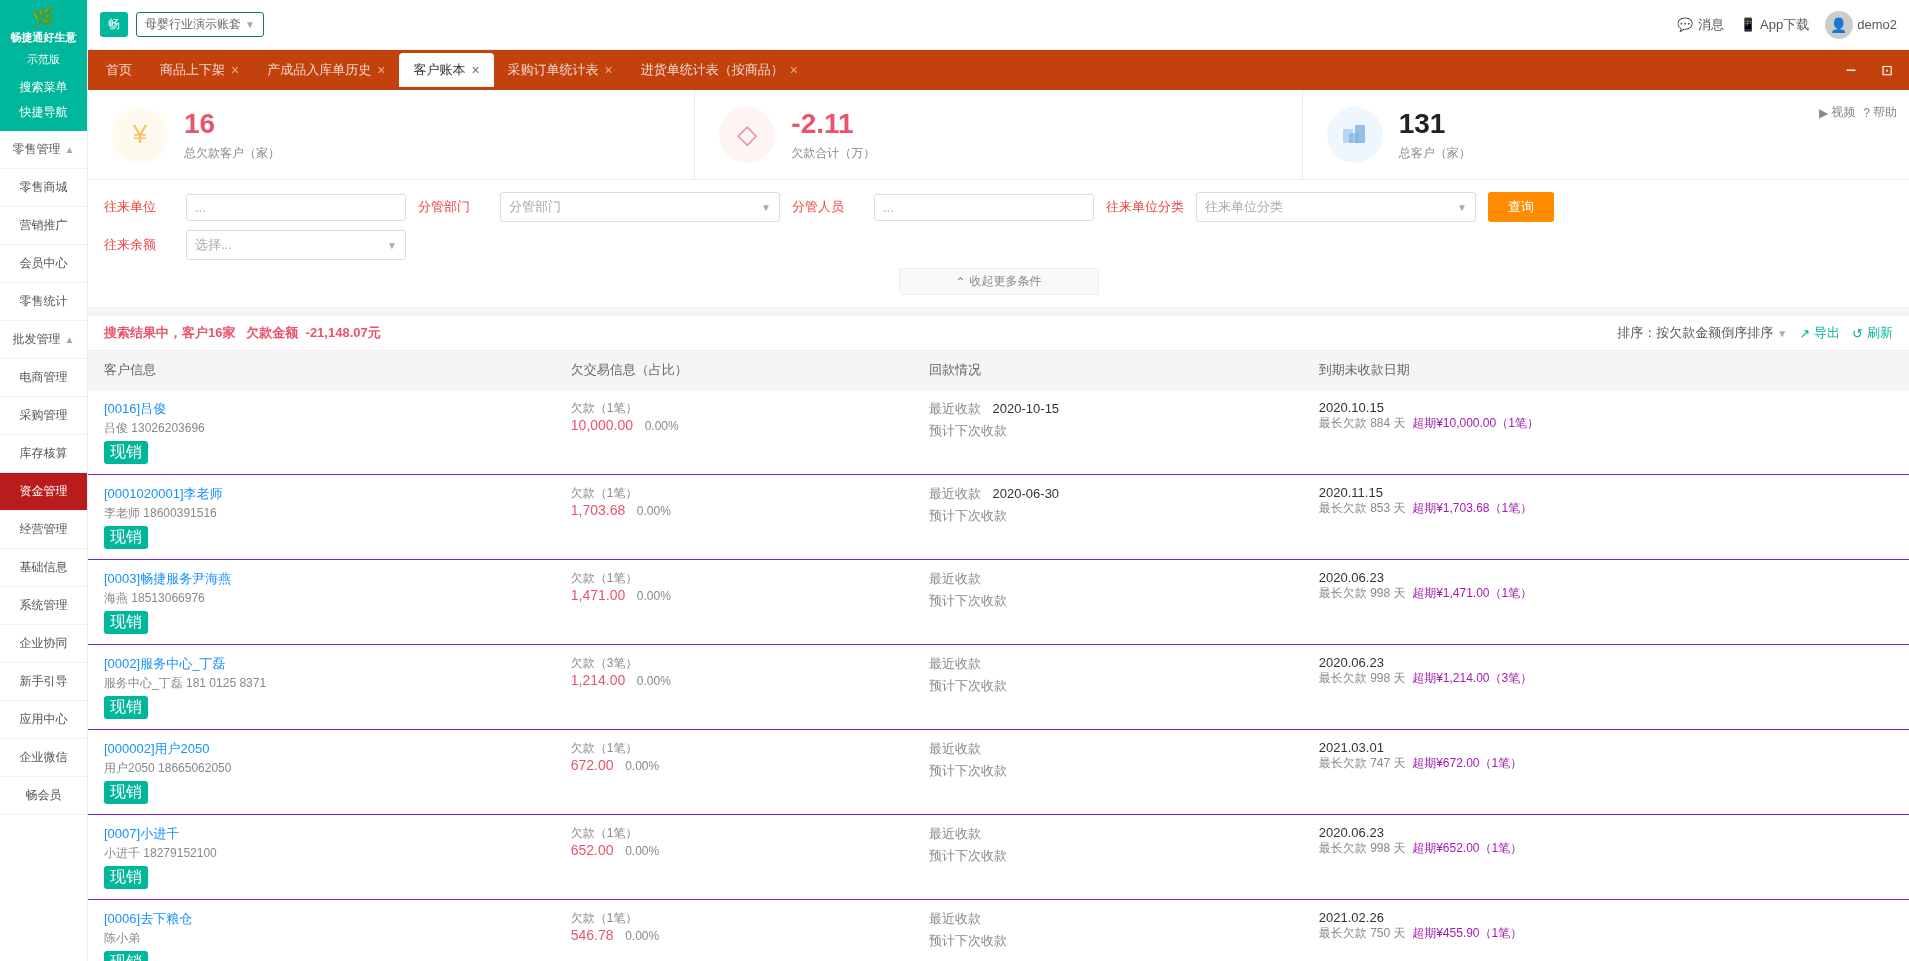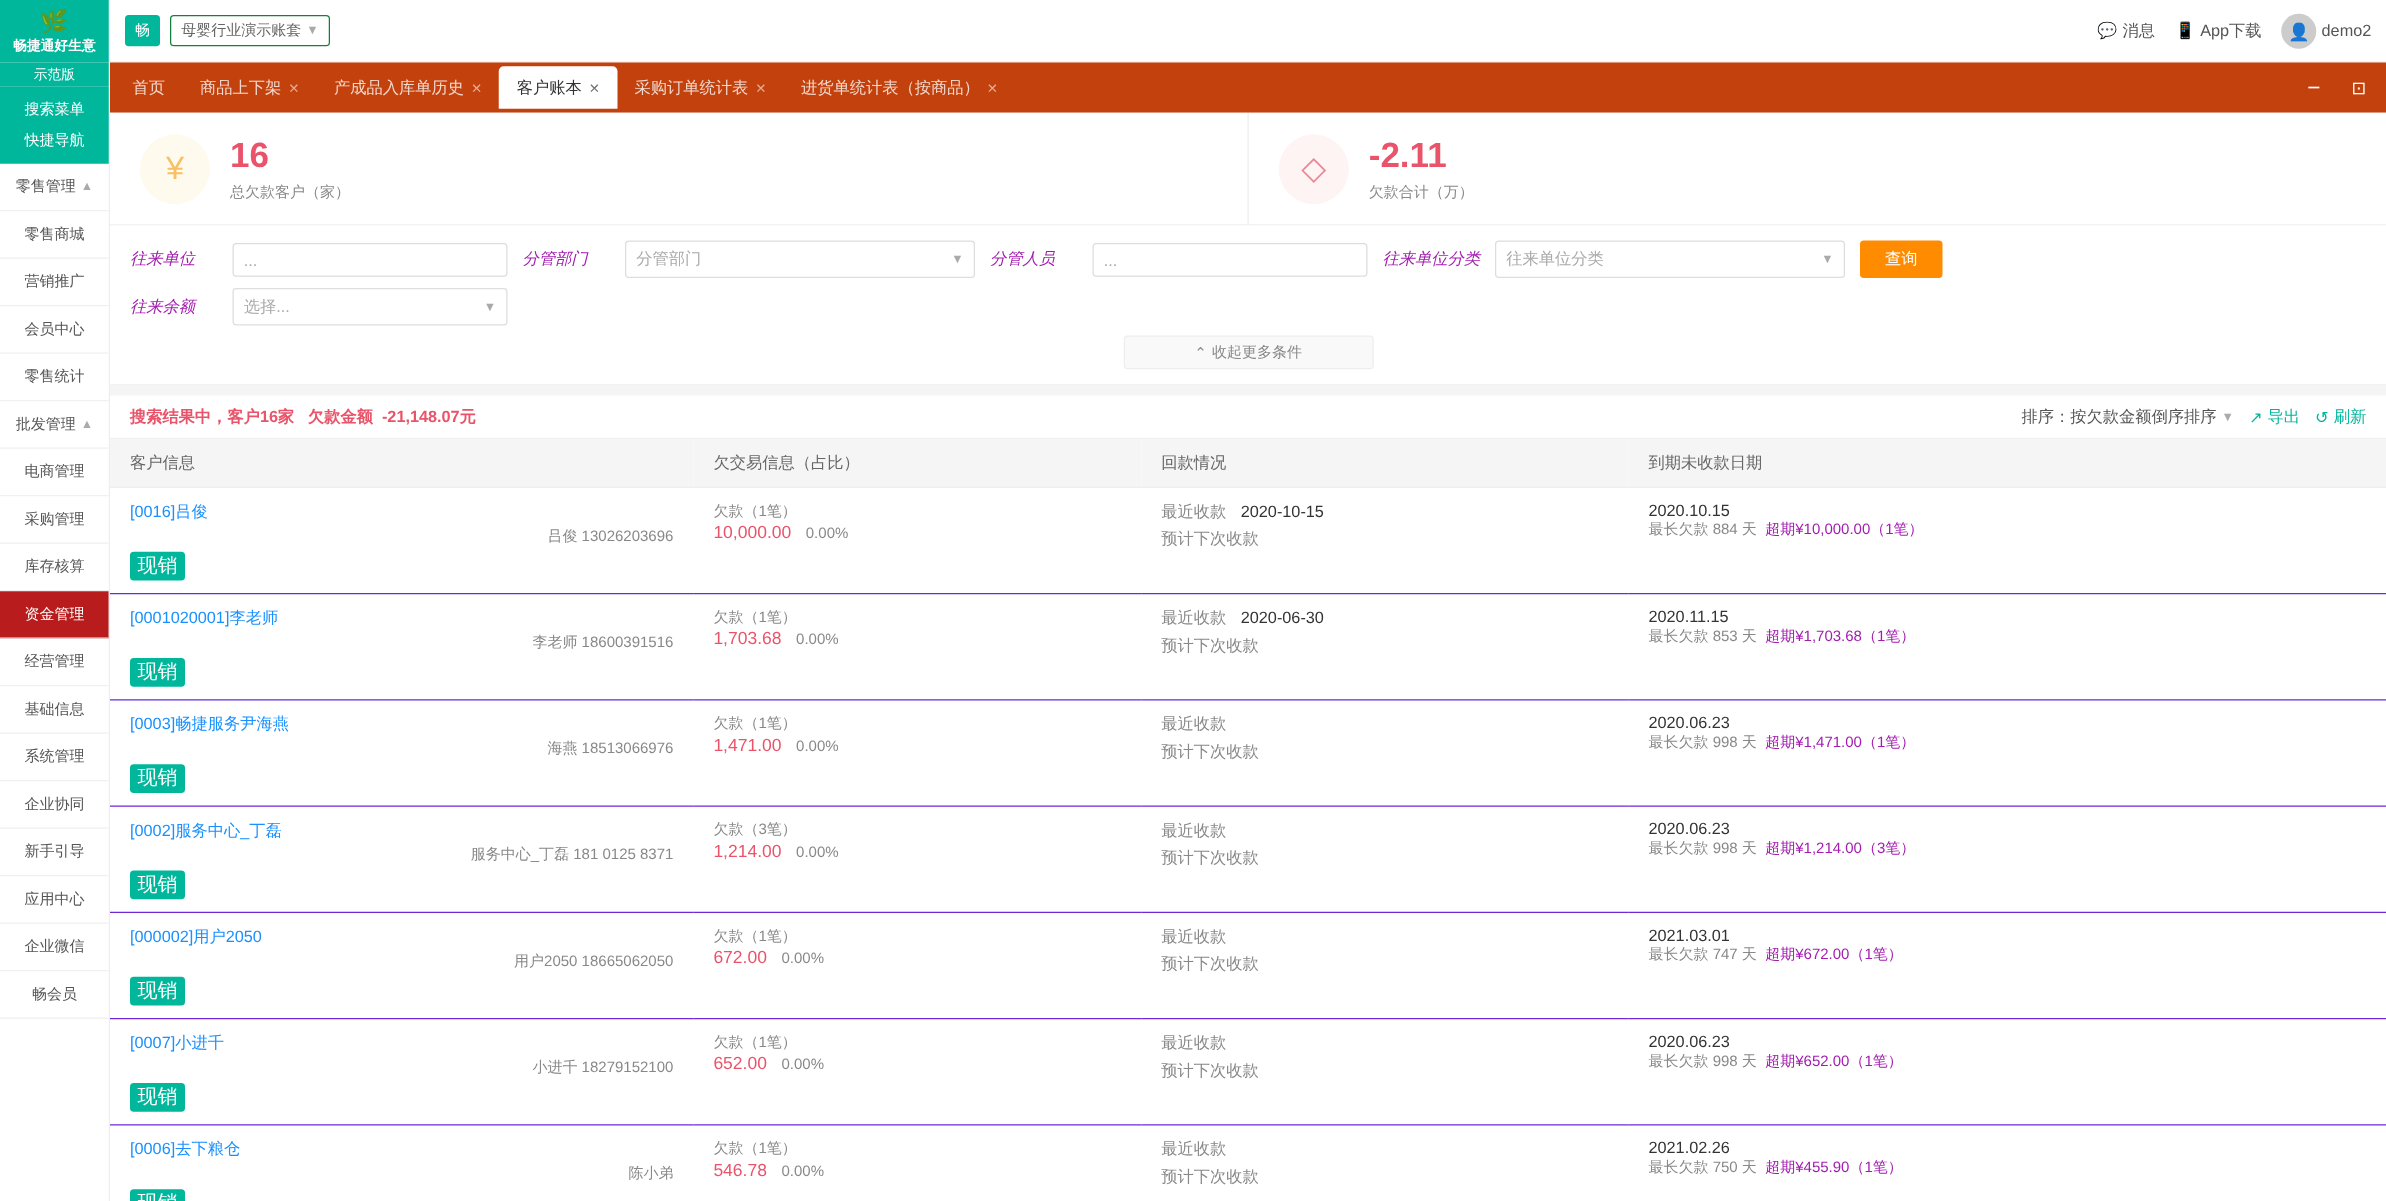--- a/index.html
+++ b/index.html
@@ -59,21 +59,21 @@
     .stat-number { font-size: 28px; font-weight: bold; line-height: 1.2; }
     .stat-number-red { color: #e9546b; }
     .stat-number-black { color: #222; }
     .stat-label { font-size: 12px; color: #888; margin-top: 4px; }
     .stat-top-right { margin-left: auto; align-self: flex-start; padding-top: 4px; display: flex; gap: 8px; font-size: 12px; color: #888; }
     .stat-top-right-item { display: flex; align-items: center; gap: 3px; cursor: pointer; }
 
     
     .filter-area { background: #fff; padding: 12px 16px; border-bottom: 1px solid #eee; }
     .filter-row { display: flex; align-items: center; gap: 12px; margin-bottom: 8px; }
-    .filter-label { font-size: 13px; color: #a21caf; white-space: nowrap; min-width: 70px; font-style: italic; }
+    .filter-label { font-size: 13px; color: #ef4444; white-space: nowrap; min-width: 70px; }
     .filter-input { flex: 1; max-width: 220px; border: 1px solid #ddd; border-radius: 3px; padding: 5px 8px; font-size: 13px; display: flex; align-items: center; justify-content: space-between; cursor: pointer; }
     .filter-select { flex: 1; max-width: 220px; border: 1px solid #ddd; border-radius: 3px; padding: 5px 8px; font-size: 13px; display: flex; align-items: center; justify-content: space-between; cursor: pointer; }
     .filter-select-wide { max-width: 280px; }
     .filter-btn-query { background: #ff8c00; color: #fff; border: none; border-radius: 3px; padding: 6px 20px; font-size: 13px; cursor: pointer; }
     .collapse-bar { display: flex; align-items: center; justify-content: center; background: #f9f9f9; border: 1px solid #eee; border-radius: 3px; padding: 4px; cursor: pointer; font-size: 12px; color: #888; gap: 4px; }
 
     
     .table-area { background: #fff; margin: 8px 0 0 0; }
     .table-toolbar { display: flex; align-items: center; justify-content: space-between; padding: 8px 16px; border-bottom: 1px solid #eee; }
     .table-toolbar-left { font-size: 13px; color: #555; }
@@ -82,21 +82,21 @@
     .sort-select { display: flex; align-items: center; gap: 4px; cursor: pointer; }
     .toolbar-btn { display: flex; align-items: center; gap: 4px; cursor: pointer; color: #555; }
     .toolbar-btn-green { color: #00b69b; }
 
     
     .data-table { width: 100%; border-collapse: collapse; }
     .data-table th { background: #f5f5f5; padding: 10px 16px; text-align: left; font-size: 13px; color: #666; border-bottom: 1px solid #eee; font-weight: normal; }
     .data-table td { padding: 10px 16px; border-bottom: 1px solid #6d28d9; vertical-align: top; font-size: 13px; }
 
     .customer-name { color: #1890ff; font-size: 13px; text-decoration: none; cursor: pointer; }
-    .customer-phone { color: #888; font-size: 12px; margin-top: 2px; text-align: right; }
+    .customer-phone { color: #888; font-size: 12px; margin-top: 2px; }
     .tag-badge { display: inline-block; background: #00b69b; color: #fff; font-size: 16px; padding: 1px 6px; border-radius: 3px; margin-top: 4px; }
     .amount-red { color: #e9546b; font-size: 14px; font-weight: 500; }
     .amount-pct { color: #888; font-size: 12px; margin-left: 8px; }
     .overdue-link { color: #a21caf; text-decoration: none; font-size: 12px; }
     .date-text { font-size: 13px; color: #333; }
     .overdue-days { font-size: 12px; color: #888; }
     .debt-笔 { color: #888; font-size: 12px; }
 
     
     .icon-chevron { font-size: 10px; color: #aaa; }
@@ -220,20 +220,43 @@
             <div class="stat-label">总欠款客户（家）</div>
           </div>
         </div>
         <div class="stat-card">
           <div class="stat-icon stat-icon-pink">◇</div>
           <div class="stat-info">
             <div class="stat-number stat-number-red">-2.11</div>
             <div class="stat-label">欠款合计（万）</div>
           </div>
         </div>
+        <div class="stat-card" style="position:relative;">
+          <div class="stat-icon stat-icon-blue">
+            <svg width="28" height="28" viewBox="0 0 28 28" fill="none">
+              <rect x="2" y="8" width="10" height="14" rx="1" fill="#4a90d9" opacity="0.5"></rect>
+              <rect x="14" y="4" width="10" height="18" rx="1" fill="#4a90d9" opacity="0.8"></rect>
+              <rect x="8" y="12" width="10" height="10" rx="1" fill="#4a90d9" opacity="0.65"></rect>
+            </svg>
+          </div>
+          <div class="stat-info">
+            <div class="stat-number stat-number-black">131</div>
+            <div class="stat-label">总客户（家）</div>
+          </div>
+          <div class="stat-top-right" style="position:absolute;top:10px;right:12px;">
+            <div class="stat-top-right-item">
+              <span>▶</span>
+              <span>视频</span>
+            </div>
+            <div class="stat-top-right-item">
+              <span>?</span>
+              <span>帮助</span>
+            </div>
+          </div>
+        </div>
       </div>
 
       <div class="filter-area">
         <div class="filter-row">
           <span class="filter-label">往来单位</span>
           <div class="filter-input">
             <span style="color:#aaa;">...</span>
           </div>
 
           <span class="filter-label">分管部门</span>

